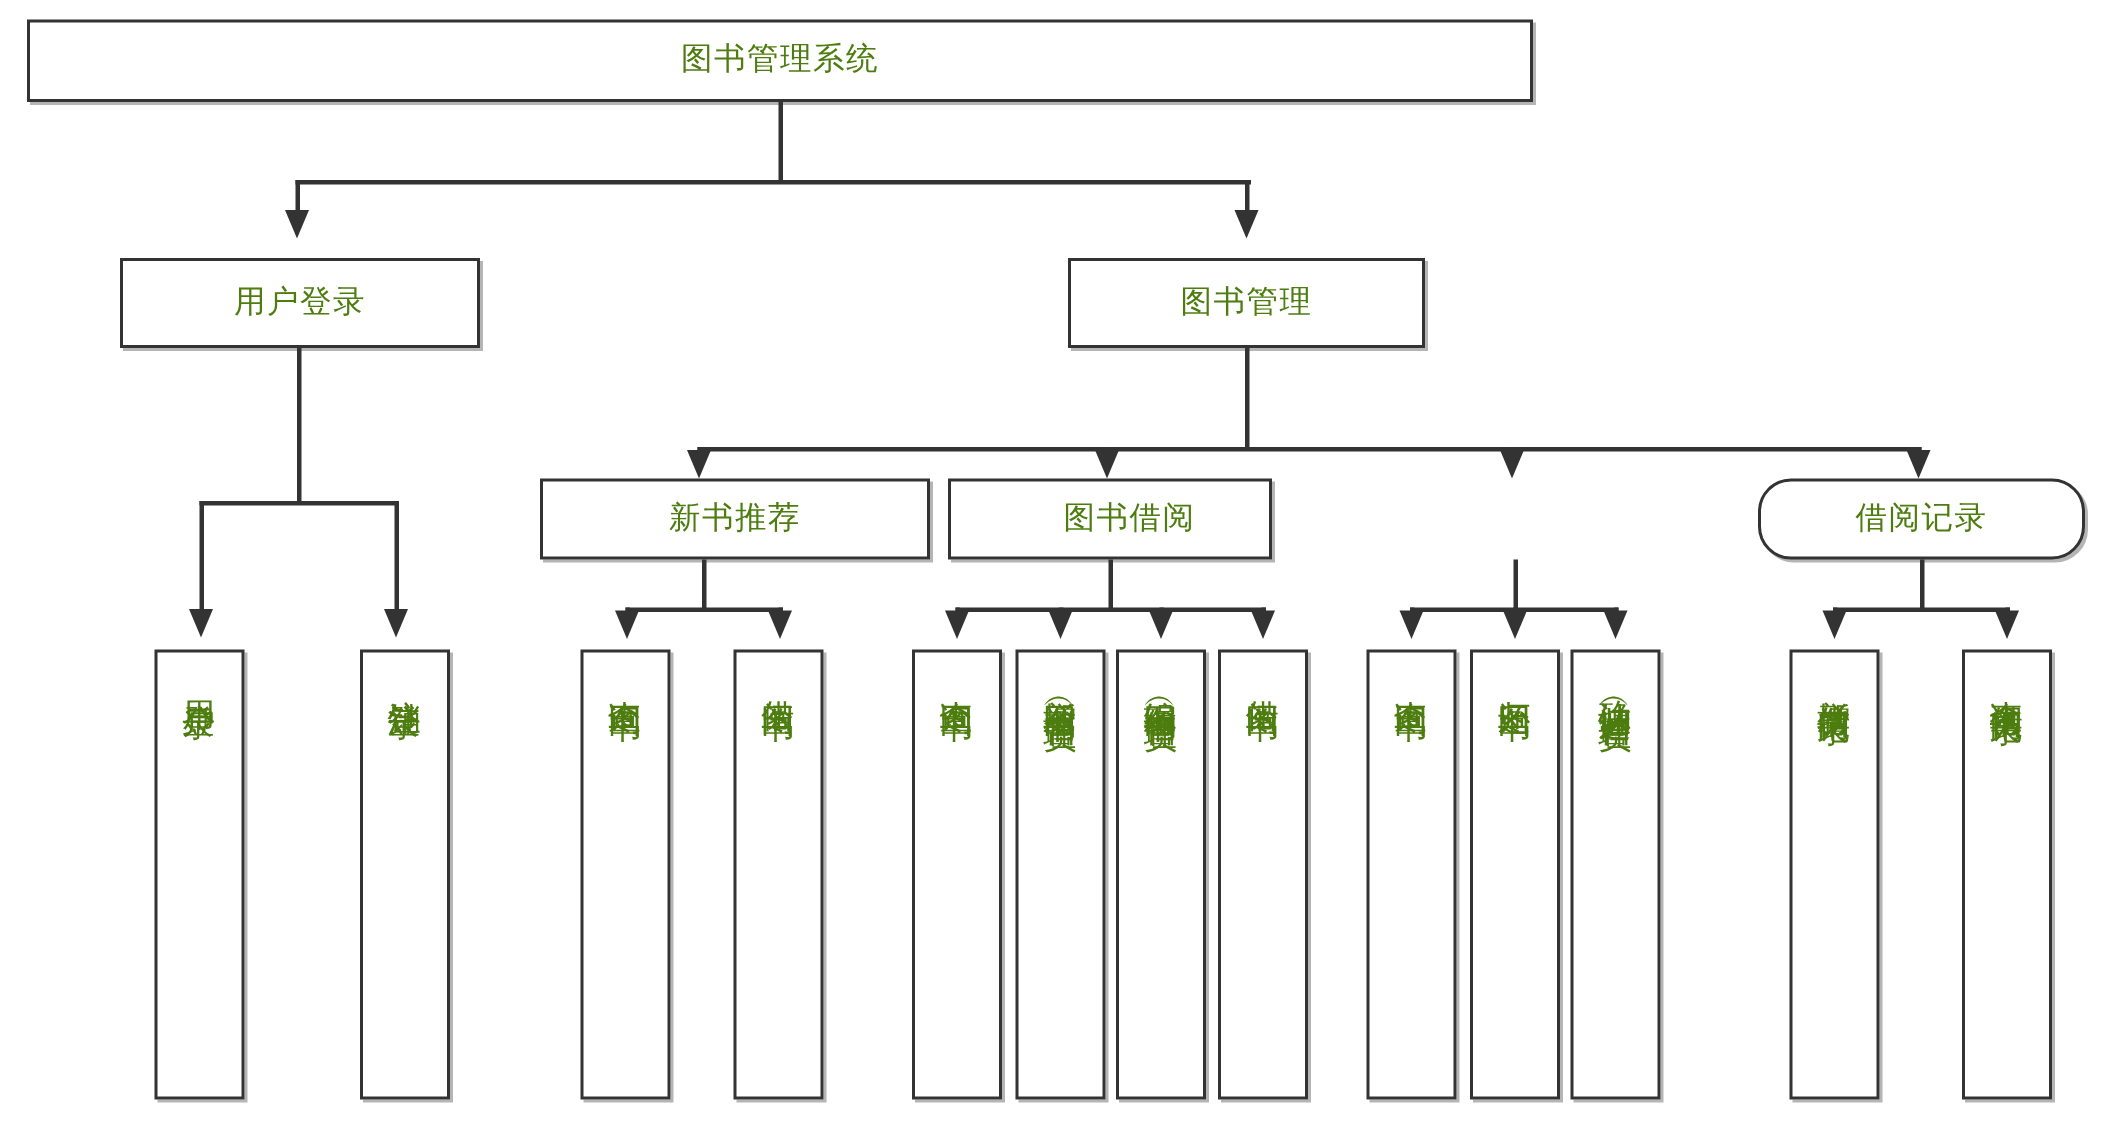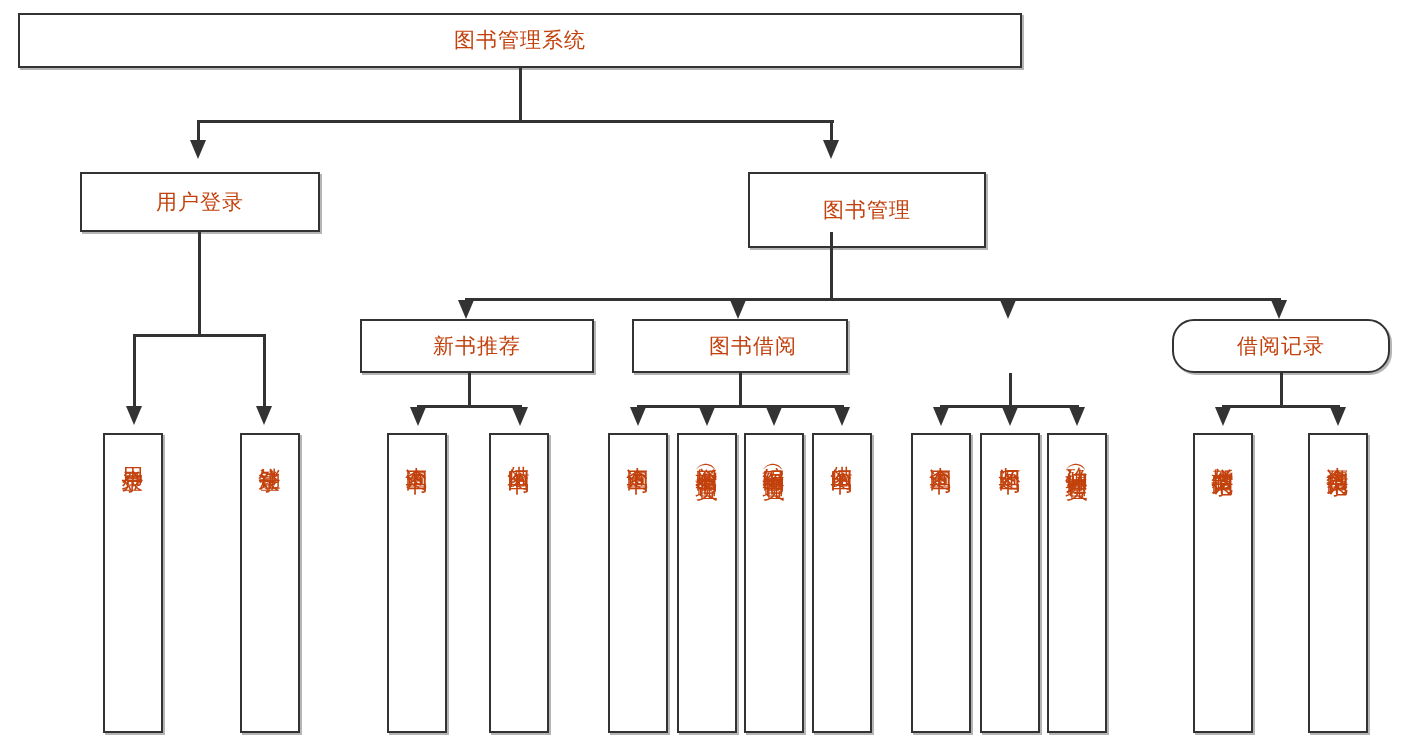--- a/index.html
+++ b/index.html
@@ -22,21 +22,21 @@
     border:2px solid #333333;
     box-shadow:2px 2px 0 rgba(120,120,120,.55);
     display:flex;
     align-items:center;
     justify-content:center;
   }
   .node .label{
     font-size:21px;
     line-height:1.15;
     letter-spacing:1px;
-    color:#c2410c;
+    color:#4d7c0f;
     white-space:nowrap;
   }
   
   .node.leaf{
     align-items:flex-start;
     justify-content:center;
     padding-top:14px;
   }
   .node.leaf .label{
     writing-mode:vertical-rl;
@@ -88,21 +88,21 @@
 
   <div class="line v" style="left:197px;top:120px;height:22px;"></div>
   <div class="arrow" style="left:190px;top:140px;"></div>
   <div class="line v" style="left:830px;top:120px;height:22px;"></div>
   <div class="arrow" style="left:823px;top:140px;"></div>
 
   <div class="node" style="left:80px;top:172px;width:240px;height:60px;">
     <span class="label">用户登录</span>
   </div>
 
-  <div class="node" style="left:712px;top:172px;width:238px;height:76px;margin-left:36px;">
+  <div class="node" style="left:712px;top:172px;width:238px;height:60px;">
     <span class="label">图书管理</span>
   </div>
 
   <div class="line v" style="left:198px;top:232px;height:104px;"></div>
   <div class="line h" style="left:133px;top:334px;width:133px;"></div>
   <div class="line v" style="left:133px;top:334px;height:74px;"></div>
   <div class="arrow" style="left:126px;top:406px;"></div>
   <div class="line v" style="left:263px;top:334px;height:74px;"></div>
   <div class="arrow" style="left:256px;top:406px;"></div>
 
@@ -110,21 +110,21 @@
   <div class="line h" style="left:465px;top:298px;width:816px;"></div>
   <div class="line v" style="left:465px;top:298px;height:12px;"></div>
   <div class="arrow" style="left:458px;top:300px;"></div>
   <div class="line v" style="left:737px;top:298px;height:12px;"></div>
   <div class="arrow" style="left:730px;top:300px;"></div>
   <div class="line v" style="left:1007px;top:298px;height:12px;"></div>
   <div class="arrow" style="left:1000px;top:300px;"></div>
   <div class="line v" style="left:1278px;top:298px;height:12px;"></div>
   <div class="arrow" style="left:1271px;top:300px;"></div>
 
-  <div class="node" style="left:360px;top:319px;width:234px;height:54px;">
+  <div class="node" style="left:360px;top:319px;width:260px;height:54px;">
     <span class="label">新书推荐</span>
   </div>
   <div class="node" style="left:632px;top:319px;width:216px;height:54px;padding-left:26px;">
     <span class="label">图书借阅</span>
   </div>
   <div class="node" style="left:1172px;top:319px;width:218px;height:54px;border-radius:22px;">
     <span class="label">借阅记录</span>
   </div>
 
   <div class="line v" style="left:468px;top:373px;height:34px;"></div>

